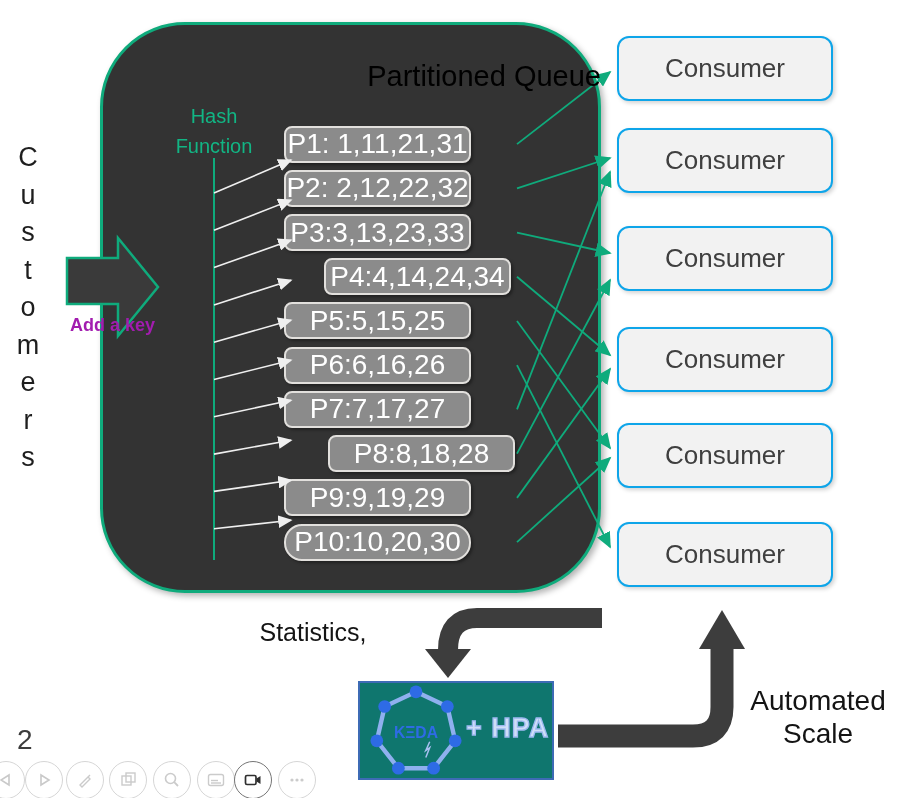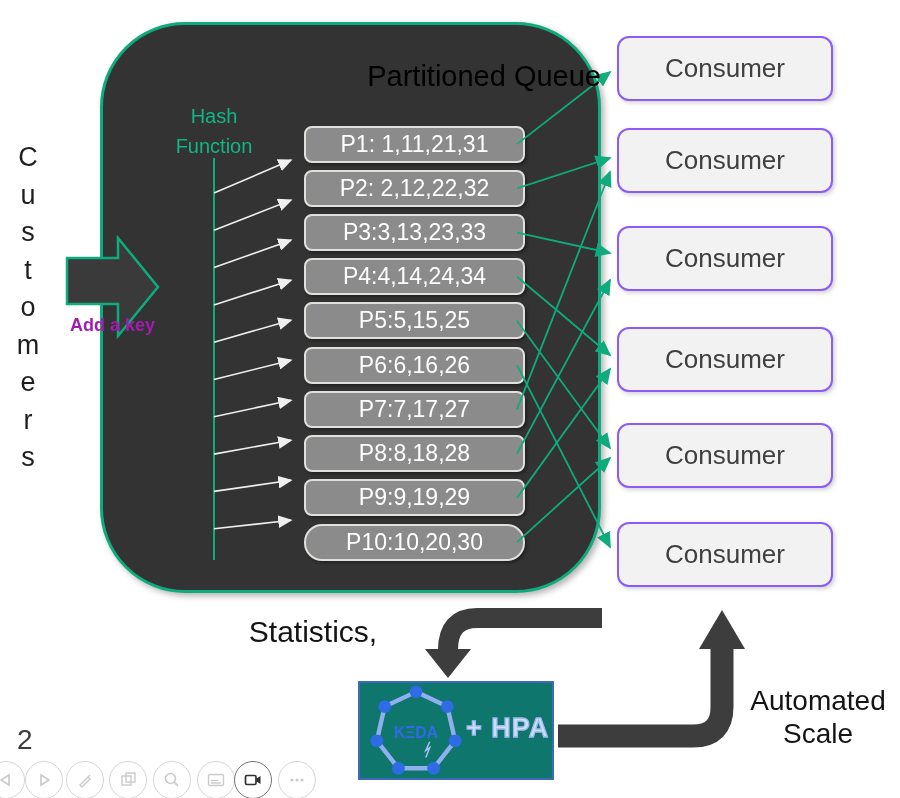--- a/index.html
+++ b/index.html
@@ -13,38 +13,38 @@
   
   .queue-box{position:absolute;left:100px;top:22px;width:501px;height:571px;background:#333333;
              border:3px solid #0fab7c;border-radius:85px;box-sizing:border-box;z-index:1;
              box-shadow:3px 3px 6px rgba(0,0,0,.3);}
   .queue-title{position:absolute;left:100px;top:60px;width:501px;text-align:right;z-index:4;
                font-size:29px;color:#000000;}
   .hash-label{position:absolute;left:158px;top:101px;width:112px;text-align:center;z-index:4;
               font-size:20px;line-height:30px;color:#12b584;}
 
   
-  .partition{position:absolute;left:304px;width:221px;height:37px;background:#8b8b8b;
+  .partition{position:absolute;left:284px;width:187px;height:37px;background:#8b8b8b;
              border:2px solid #e2e0dd;border-radius:8px;box-sizing:border-box;z-index:2;
              display:flex;align-items:center;justify-content:center;
-             font-size:23px;color:#ffffff;box-shadow:2px 2px 3px rgba(0,0,0,.35);}
+             font-size:28px;color:#ffffff;box-shadow:2px 2px 3px rgba(0,0,0,.35);}
 
   
   .consumer{position:absolute;left:617px;width:216px;height:65px;background:#f2f2f2;
-            border:2px solid #8b5cf6;border-radius:12px;box-sizing:border-box;z-index:2;
+            border:2px solid #0ea5e9;border-radius:12px;box-sizing:border-box;z-index:2;
             display:flex;align-items:center;justify-content:center;
             font-size:26px;color:#3f3f3f;box-shadow:2px 2px 4px rgba(0,0,0,.18);}
 
   .add-key{position:absolute;left:70px;top:315px;z-index:4;font-size:18px;font-weight:600;color:#a21caf;}
 
   #overlay{position:absolute;left:0;top:0;width:900px;height:798px;z-index:3;pointer-events:none;}
 
   
   .stats-label{position:absolute;left:193px;top:617px;width:240px;text-align:center;z-index:4;
-               font-size:30px;line-height:30px;color:#141414;}
+               font-size:25px;line-height:30px;color:#141414;}
   .scale-label{position:absolute;left:733px;top:684px;width:170px;text-align:center;z-index:4;
                font-size:28px;line-height:33px;color:#141414;}
 
   
   .keda-box{position:absolute;left:358px;top:681px;width:196px;height:99px;background:#0f766e;
             border:2px solid #3d6bb5;box-sizing:border-box;z-index:4;}
   .hpa-label{position:absolute;left:106px;top:30px;font-size:27px;font-weight:700;
              color:#cfdef8;-webkit-text-stroke:1.3px #9cb8f0;letter-spacing:1px;}
 
   
@@ -76,25 +76,25 @@
   <div class="queue-title">Partitioned Queue</div>
   <div class="hash-label">
     <span>Hash</span><br>
     <span>Function</span>
   </div>
 
   <div id="partitions">
       <div class="partition" style="top: 125.6px;">P1: 1,11,21,31</div>
       <div class="partition" style="top: 169.82px;">P2: 2,12,22,32</div>
       <div class="partition" style="top: 214.04px;">P3:3,13,23,33</div>
-      <div class="partition" style="top: 258.26px;">P4:4,14,24,34</div>
+      <div class="partition" style="top: 258.26px; margin-left: 40px;">P4:4,14,24,34</div>
       <div class="partition" style="top: 302.48px;">P5:5,15,25</div>
       <div class="partition" style="top: 346.7px;">P6:6,16,26</div>
       <div class="partition" style="top: 390.92px;">P7:7,17,27</div>
-      <div class="partition" style="top: 435.14px;">P8:8,18,28</div>
+      <div class="partition" style="top: 435.14px; margin-left: 44px;">P8:8,18,28</div>
       <div class="partition" style="top: 479.36px;">P9:9,19,29</div>
       <div class="partition" style="top: 523.58px; border-radius: 18px;">P10:10,20,30</div>
     </div>
   <div id="consumers">
       <div class="consumer" style="top: 35.5px;">Consumer</div>
       <div class="consumer" style="top: 127.5px;">Consumer</div>
       <div class="consumer" style="top: 225.5px;">Consumer</div>
       <div class="consumer" style="top: 326.5px;">Consumer</div>
       <div class="consumer" style="top: 422.5px;">Consumer</div>
       <div class="consumer" style="top: 521.5px;">Consumer</div>

